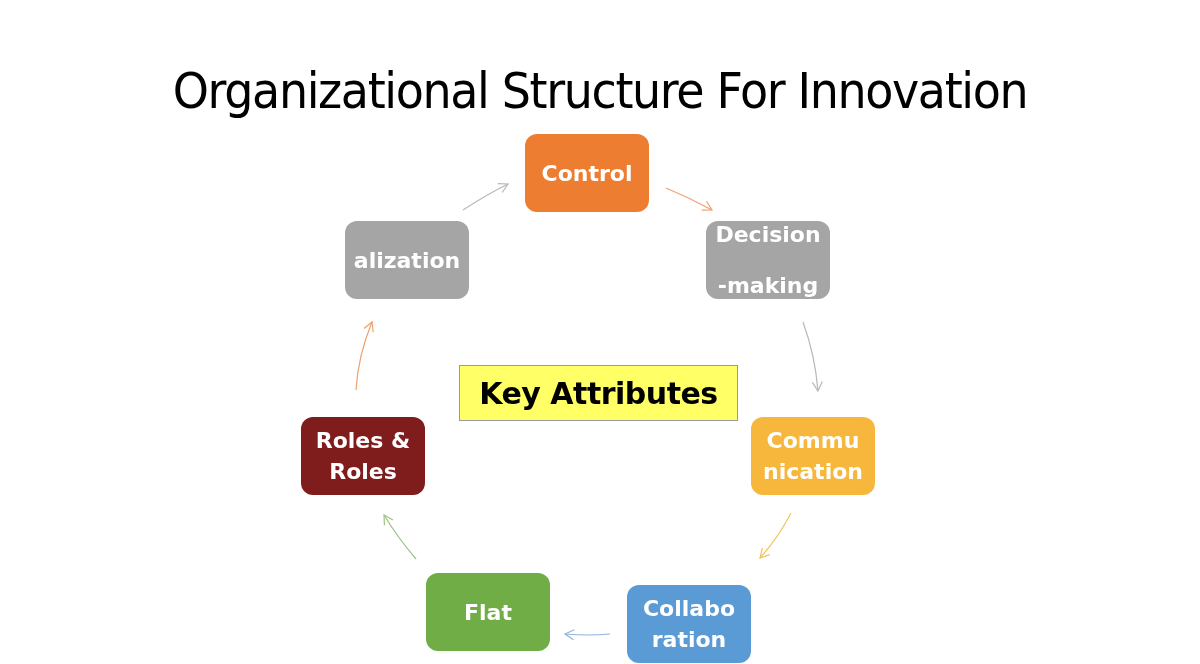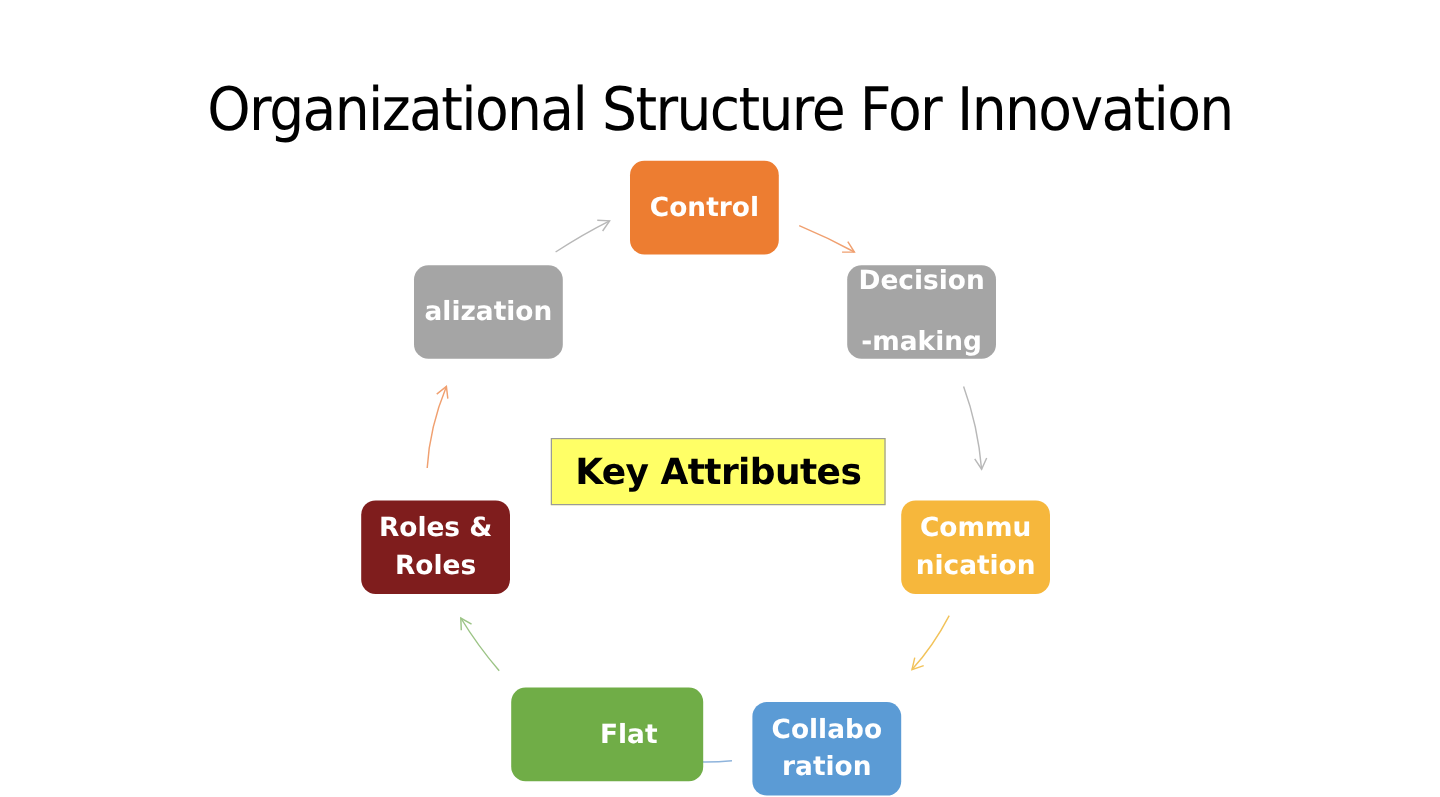--- a/index.html
+++ b/index.html
@@ -79,21 +79,21 @@
 <div class="node" style="left:751px; top:417px; background:#f6b73c;">
   <span>Commu</span>
   <span>nication</span>
 </div>
 
 <div class="node" style="left:627px; top:573px; background:#5b9bd5;margin-top:12px;">
   <span>Collabo</span>
   <span>ration</span>
 </div>
 
-<div class="node" style="left:426px; top:573px; background:#70ad47;padding-left:36px;">
+<div class="node" style="left:426px; top:573px; background:#70ad47;">
   <span>Flat</span>
 </div>
 
 <div class="node" style="left:301px; top:417px; background:#7f1d1d;">
   <span>Roles &amp;</span>
   <span>Roles</span>
 </div>
 
 <div class="node" style="left:345px; top:221px; background:#a5a5a5;">
   <span>alization</span>

